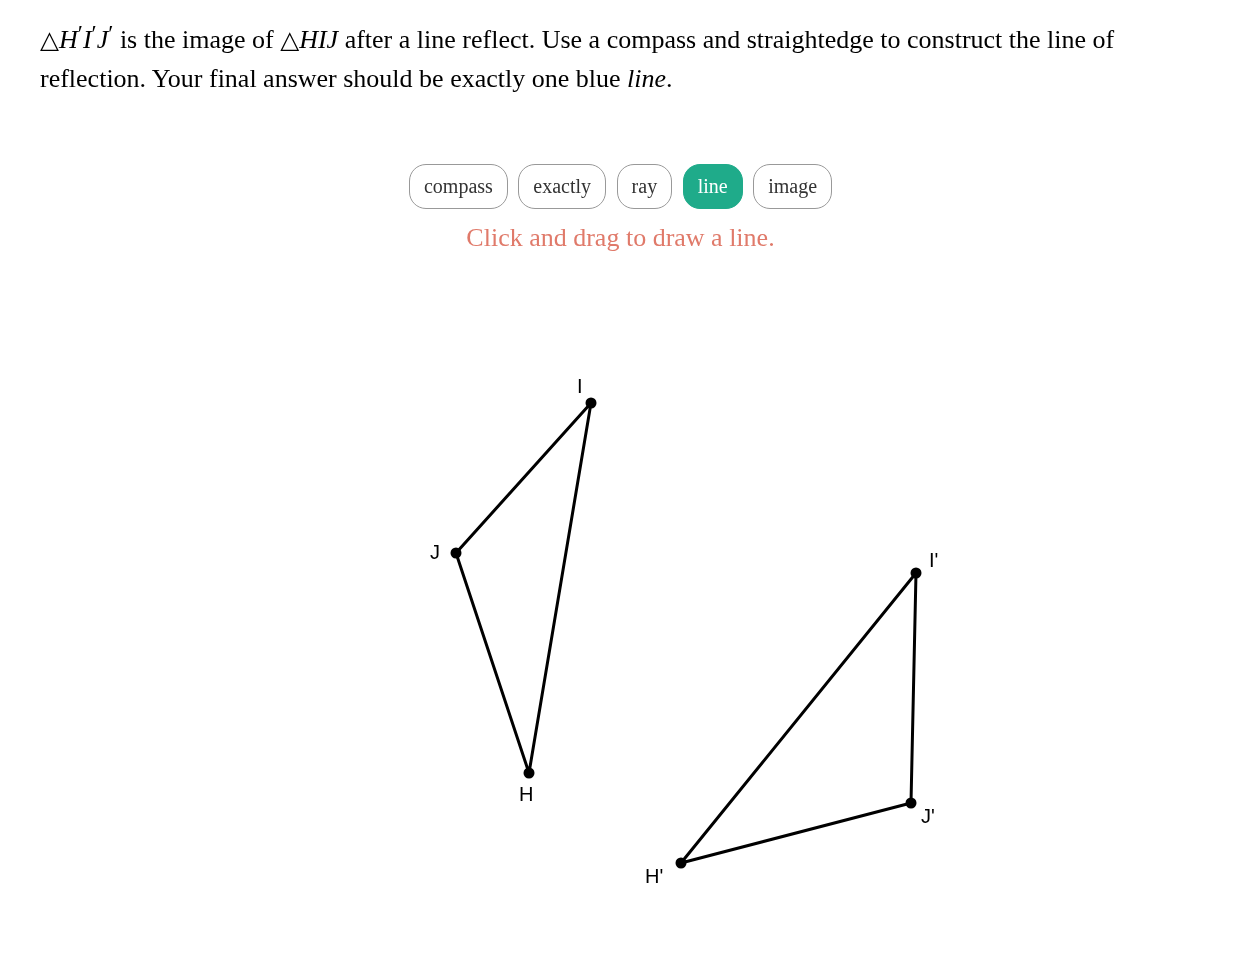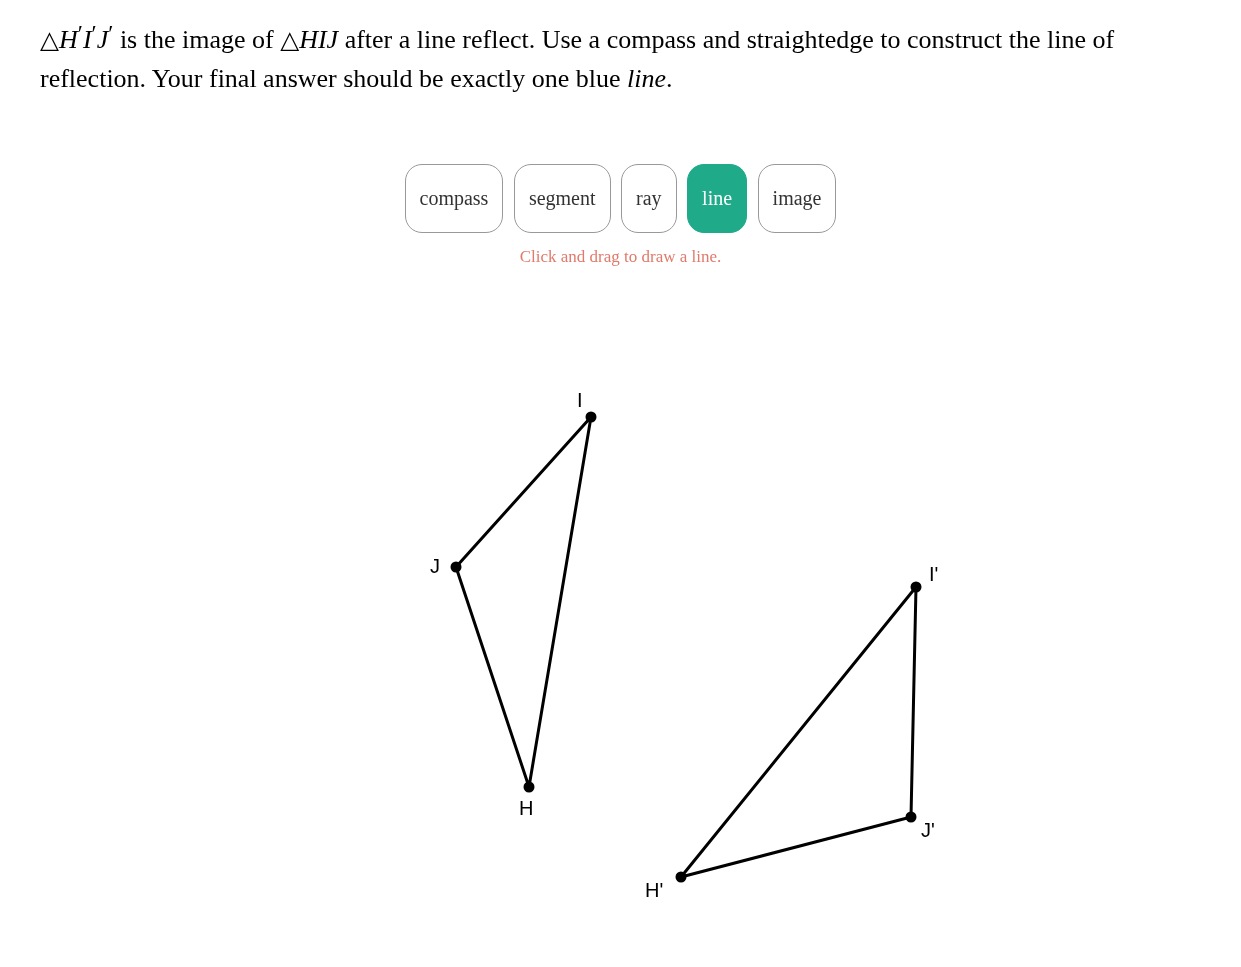--- a/index.html
+++ b/index.html
@@ -31,37 +31,37 @@
     font-size: 0.95em;
   }
   .toolbar {
     text-align: center;
     margin-bottom: 14px;
   }
   .tool-btn {
     display: inline-block;
     border: 1px solid #999;
     border-radius: 17px;
-    padding: 22px 14px;
+    padding: 10px 14px;
     margin: 0 2px;
     font-family: Georgia, serif;
     font-size: 20px;
     background: #fff;
     cursor: pointer;
     color: #333;
   }
   .tool-btn.active {
     background: #1fab8a;
     border-color: #1fab8a;
     color: #fff;
   }
   .instruction {
     text-align: center;
     color: #e07a6a;
-    font-size: 17px;
+    font-size: 26px;
     font-family: Georgia, serif;
     margin-bottom: 20px;
   }
   .canvas-wrap {
     width: 100%;
     display: flex;
     justify-content: center;
   }
   svg {
     display: block;
@@ -84,21 +84,21 @@
 </style>
 </head>
 <body>
 
 <div class="problem-text">
   <span class="math"><span class="triangle-sym">△</span>H<span class="prime">′</span>I<span class="prime">′</span>J<span class="prime">′</span></span><span> is the image of </span><span class="math"><span class="triangle-sym">△</span>HIJ</span><span> after a line reflect. Use a compass and straightedge to construct the line of reflection. Your final answer should be exactly one blue </span><em class="word">line</em><span>.</span>
 </div>
 
 <div class="toolbar">
   <span class="tool-btn">compass</span>
-  <span class="tool-btn">segment</span>
+  <span class="tool-btn">exactly</span>
   <span class="tool-btn">ray</span>
   <span class="tool-btn active">line</span>
   <span class="tool-btn">image</span>
 </div>
 
 <div class="instruction">Click and drag to draw a line.</div>
 
 <div class="canvas-wrap">
   <svg id="figure" width="1000" height="640">
       <polygon points="408,500 470,130 335,280" class="tri"></polygon>

